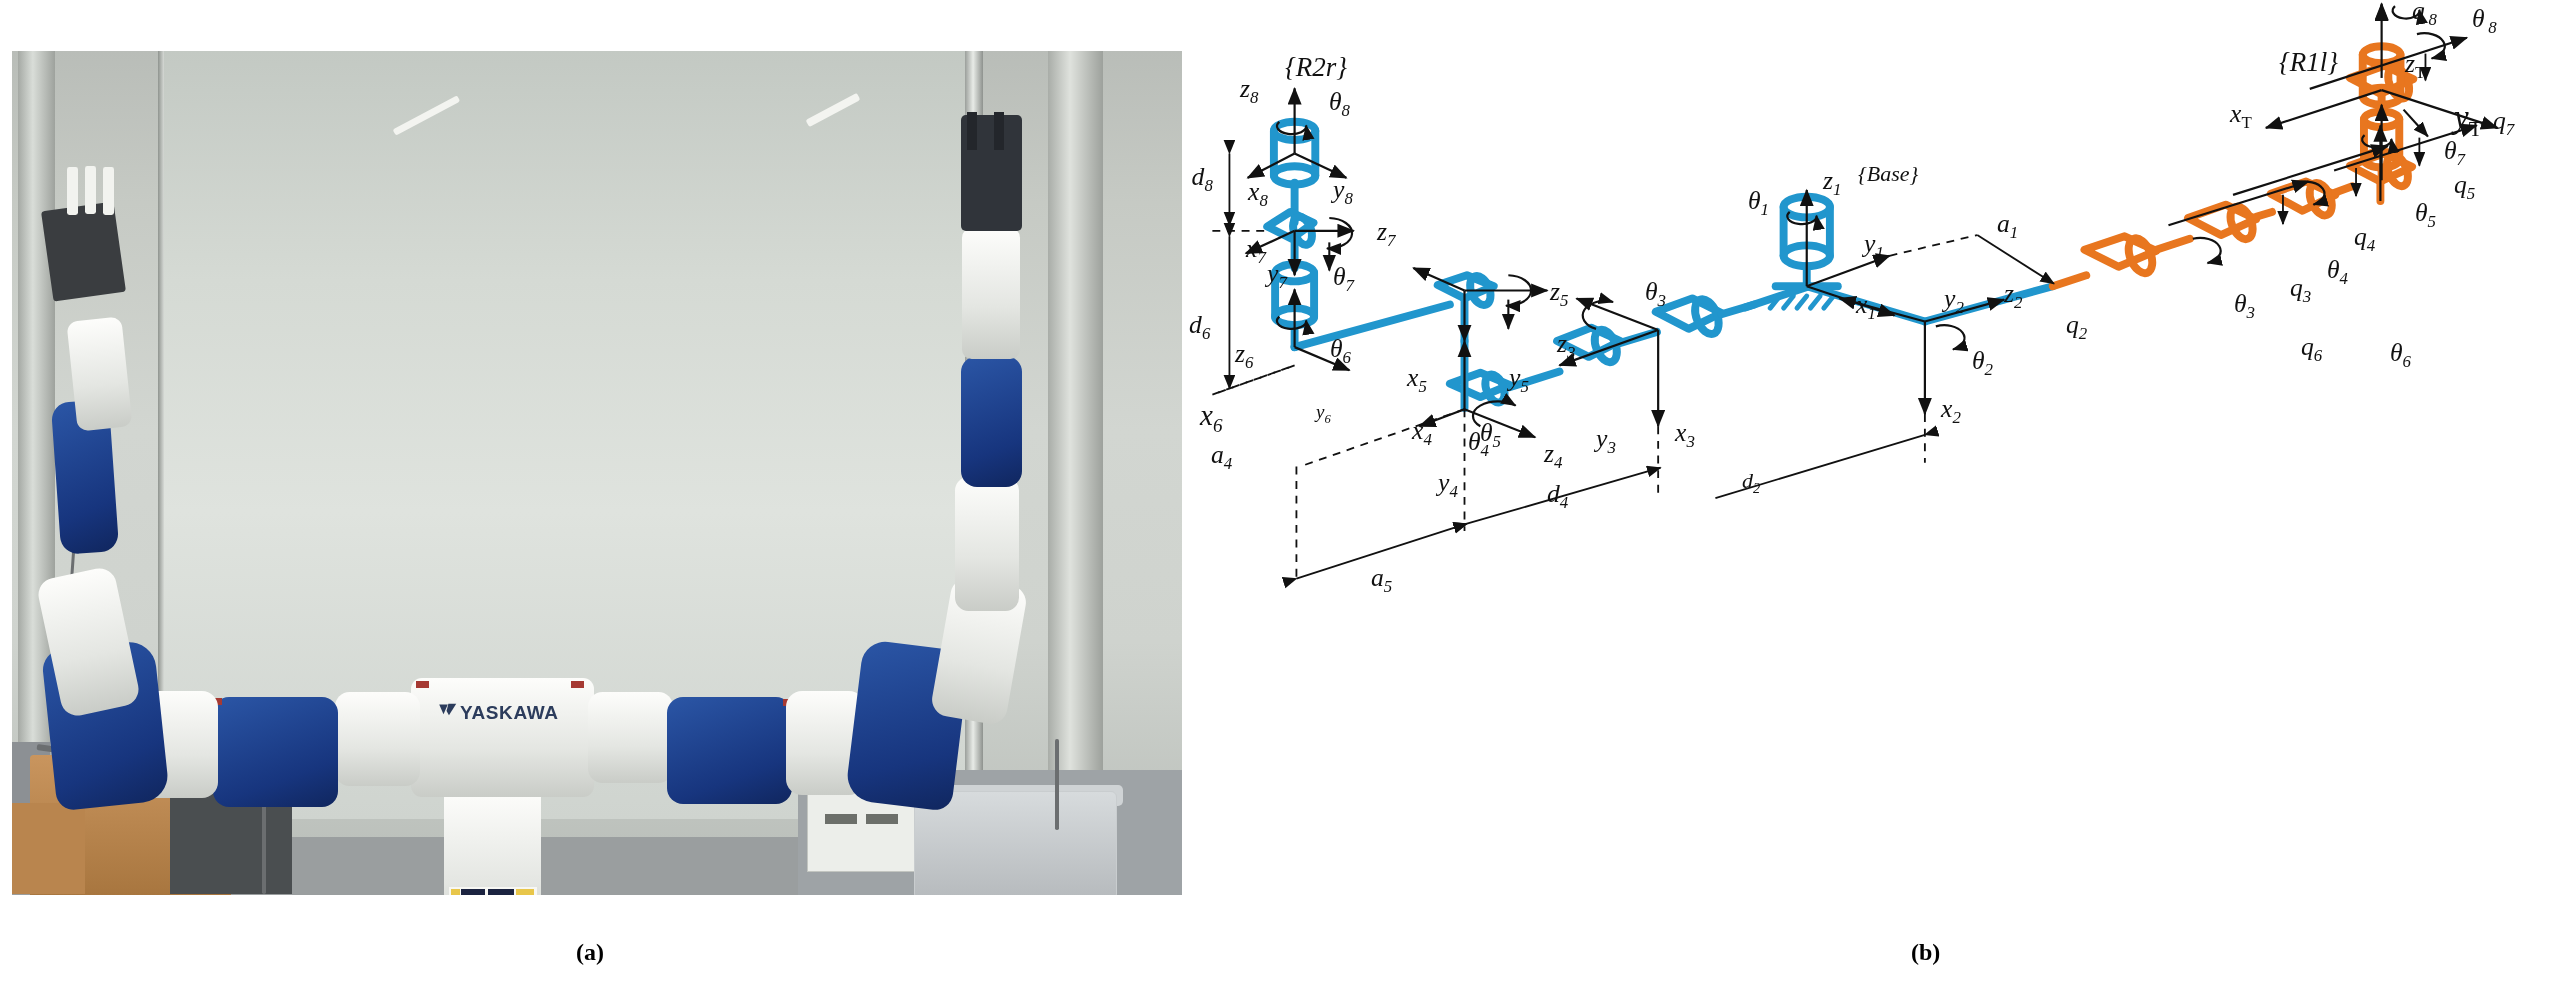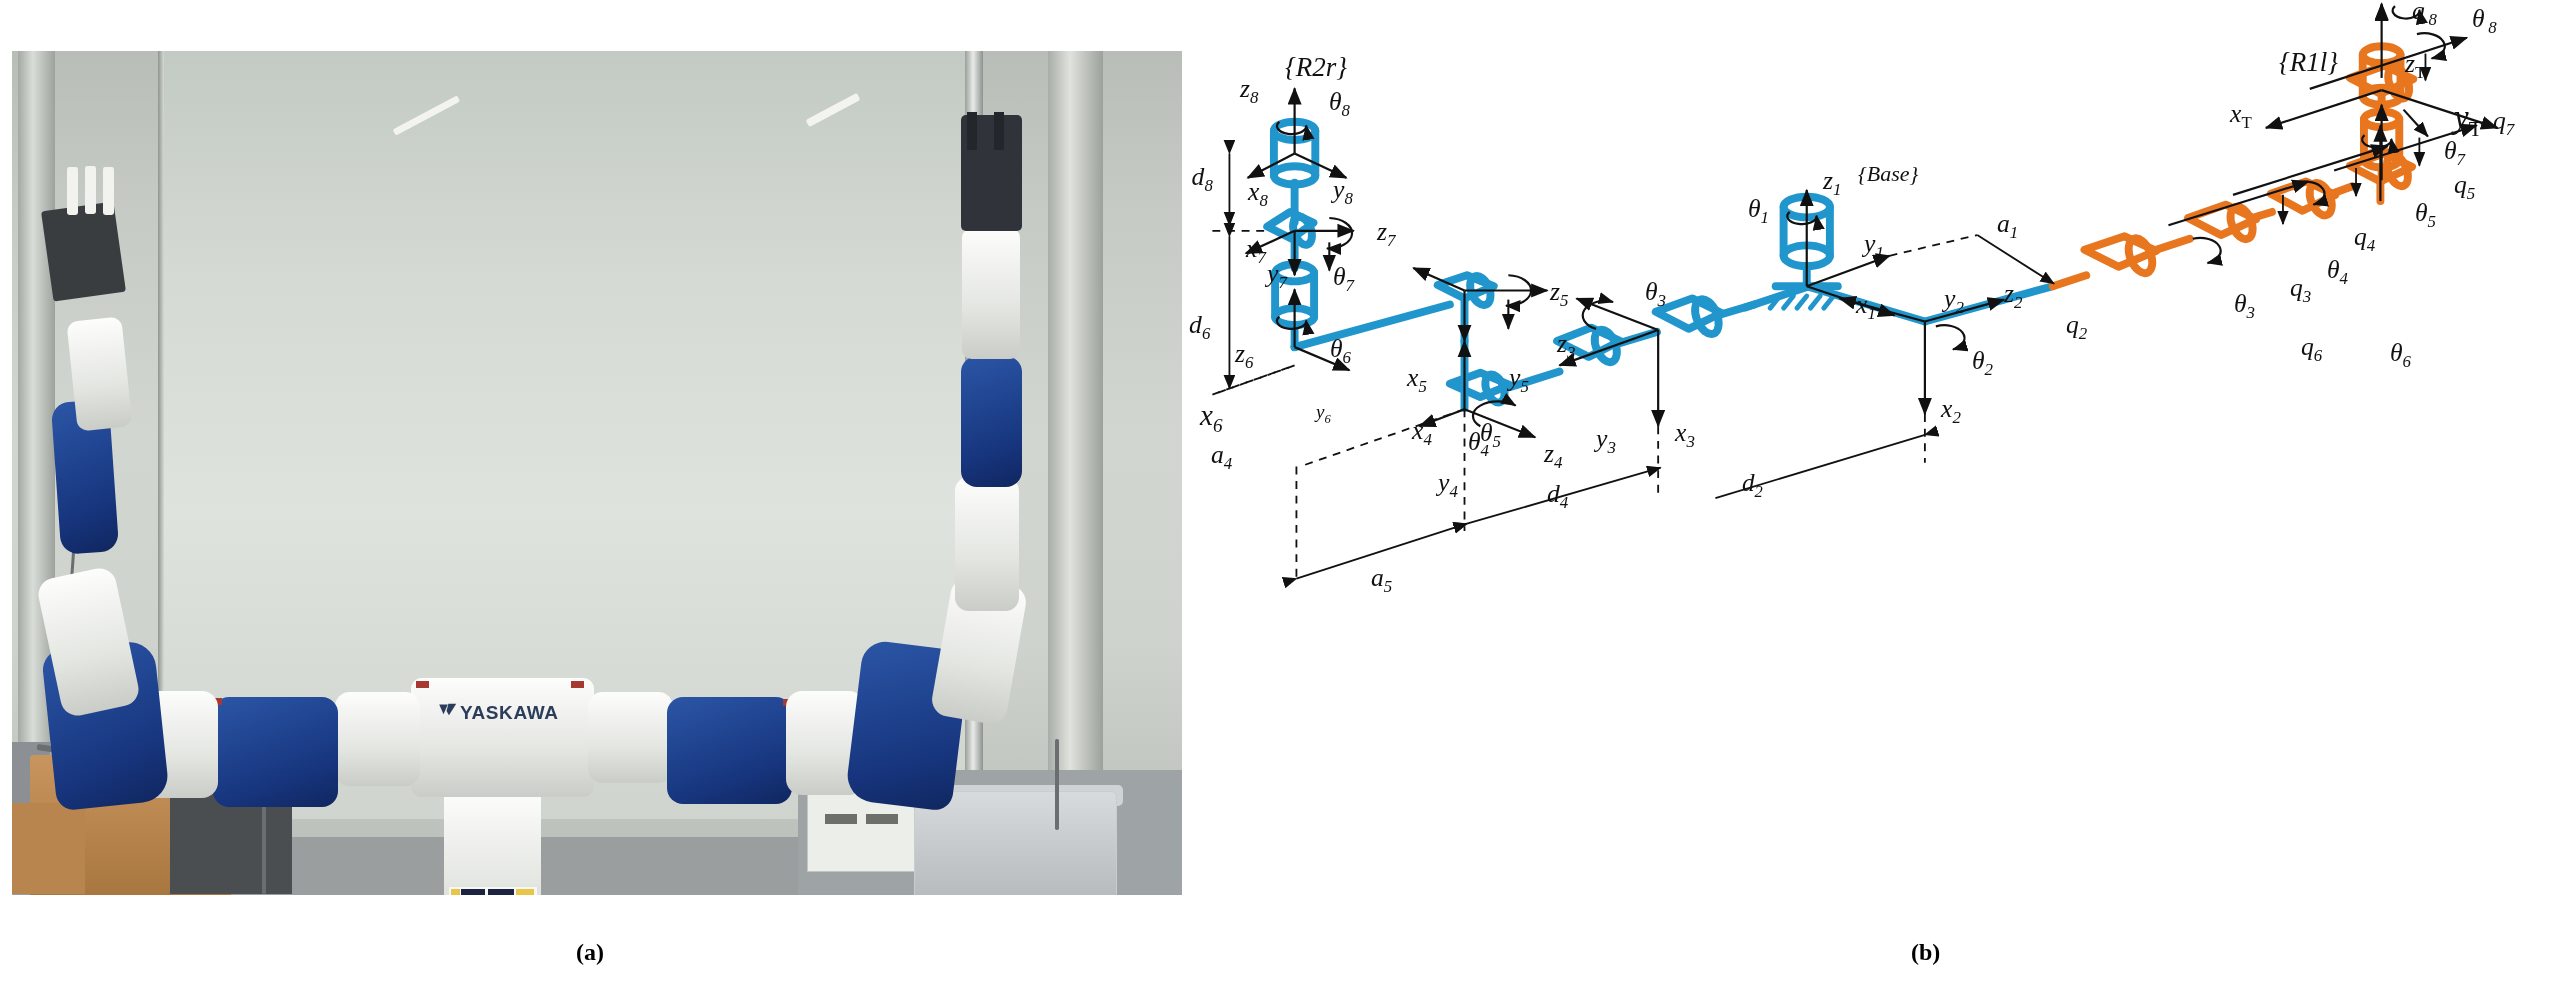--- a/index.html
+++ b/index.html
@@ -349,22 +349,22 @@
     <span class="dlabel" style="left:218px;top:418px;font-size:25.6px;">x<span class="sub">4</span></span>
     <span class="dlabel" style="left:274px;top:429px;font-size:25.6px;">θ<span class="sub">4</span></span>
     <span class="dlabel" style="left:244px;top:470px;font-size:25.6px;">y<span class="sub">4</span></span>
     <span class="dlabel" style="left:350px;top:441px;font-size:25.6px;">z<span class="sub">4</span></span>
     <span class="dlabel" style="left:363px;top:331px;font-size:25.6px;">z<span class="sub">3</span></span>
     <span class="dlabel" style="left:451px;top:279px;font-size:25.6px;">θ<span class="sub">3</span></span>
     <span class="dlabel" style="left:402px;top:426px;font-size:25.6px;">y<span class="sub">3</span></span>
     <span class="dlabel" style="left:481px;top:420px;font-size:25.6px;">x<span class="sub">3</span></span>
     <span class="dlabel" style="left:353px;top:481px;font-size:25.6px;">d<span class="sub">4</span></span>
     <span class="dlabel" style="left:177px;top:565px;font-size:25.6px;">a<span class="sub">5</span></span>
-    <span class="dlabel" style="left:548px;top:470px;font-size:25px;">d<span class="sub">2</span></span>
-    <span class="dlabel" style="left:554px;top:196px;font-size:25.6px;">θ<span class="sub">1</span></span>
+    <span class="dlabel" style="left:548px;top:470px;font-size:22px;">d<span class="sub">2</span></span>
+    <span class="dlabel" style="left:554px;top:188px;font-size:25.6px;">θ<span class="sub">1</span></span>
     <span class="dlabel" style="left:629px;top:168px;font-size:25.6px;">z<span class="sub">1</span></span>
     <span class="dlabel frm" style="left:664px;top:163px;font-size:22px;">{Base}</span>
     <span class="dlabel" style="left:670px;top:231px;font-size:25.6px;">y<span class="sub">1</span></span>
     <span class="dlabel" style="left:662px;top:292px;font-size:25.6px;">x<span class="sub">1</span></span>
     <span class="dlabel" style="left:803px;top:211px;font-size:25.6px;">a<span class="sub">1</span></span>
     <span class="dlabel" style="left:750px;top:286px;font-size:25.6px;">y<span class="sub">2</span></span>
     <span class="dlabel" style="left:810px;top:281px;font-size:25.6px;">z<span class="sub">2</span></span>
     <span class="dlabel" style="left:778px;top:348px;font-size:25.6px;">θ<span class="sub">2</span></span>
     <span class="dlabel" style="left:747px;top:396px;font-size:25.6px;">x<span class="sub">2</span></span>
     <span class="dlabel" style="left:872px;top:312px;font-size:25.6px;">q<span class="sub">2</span></span>

